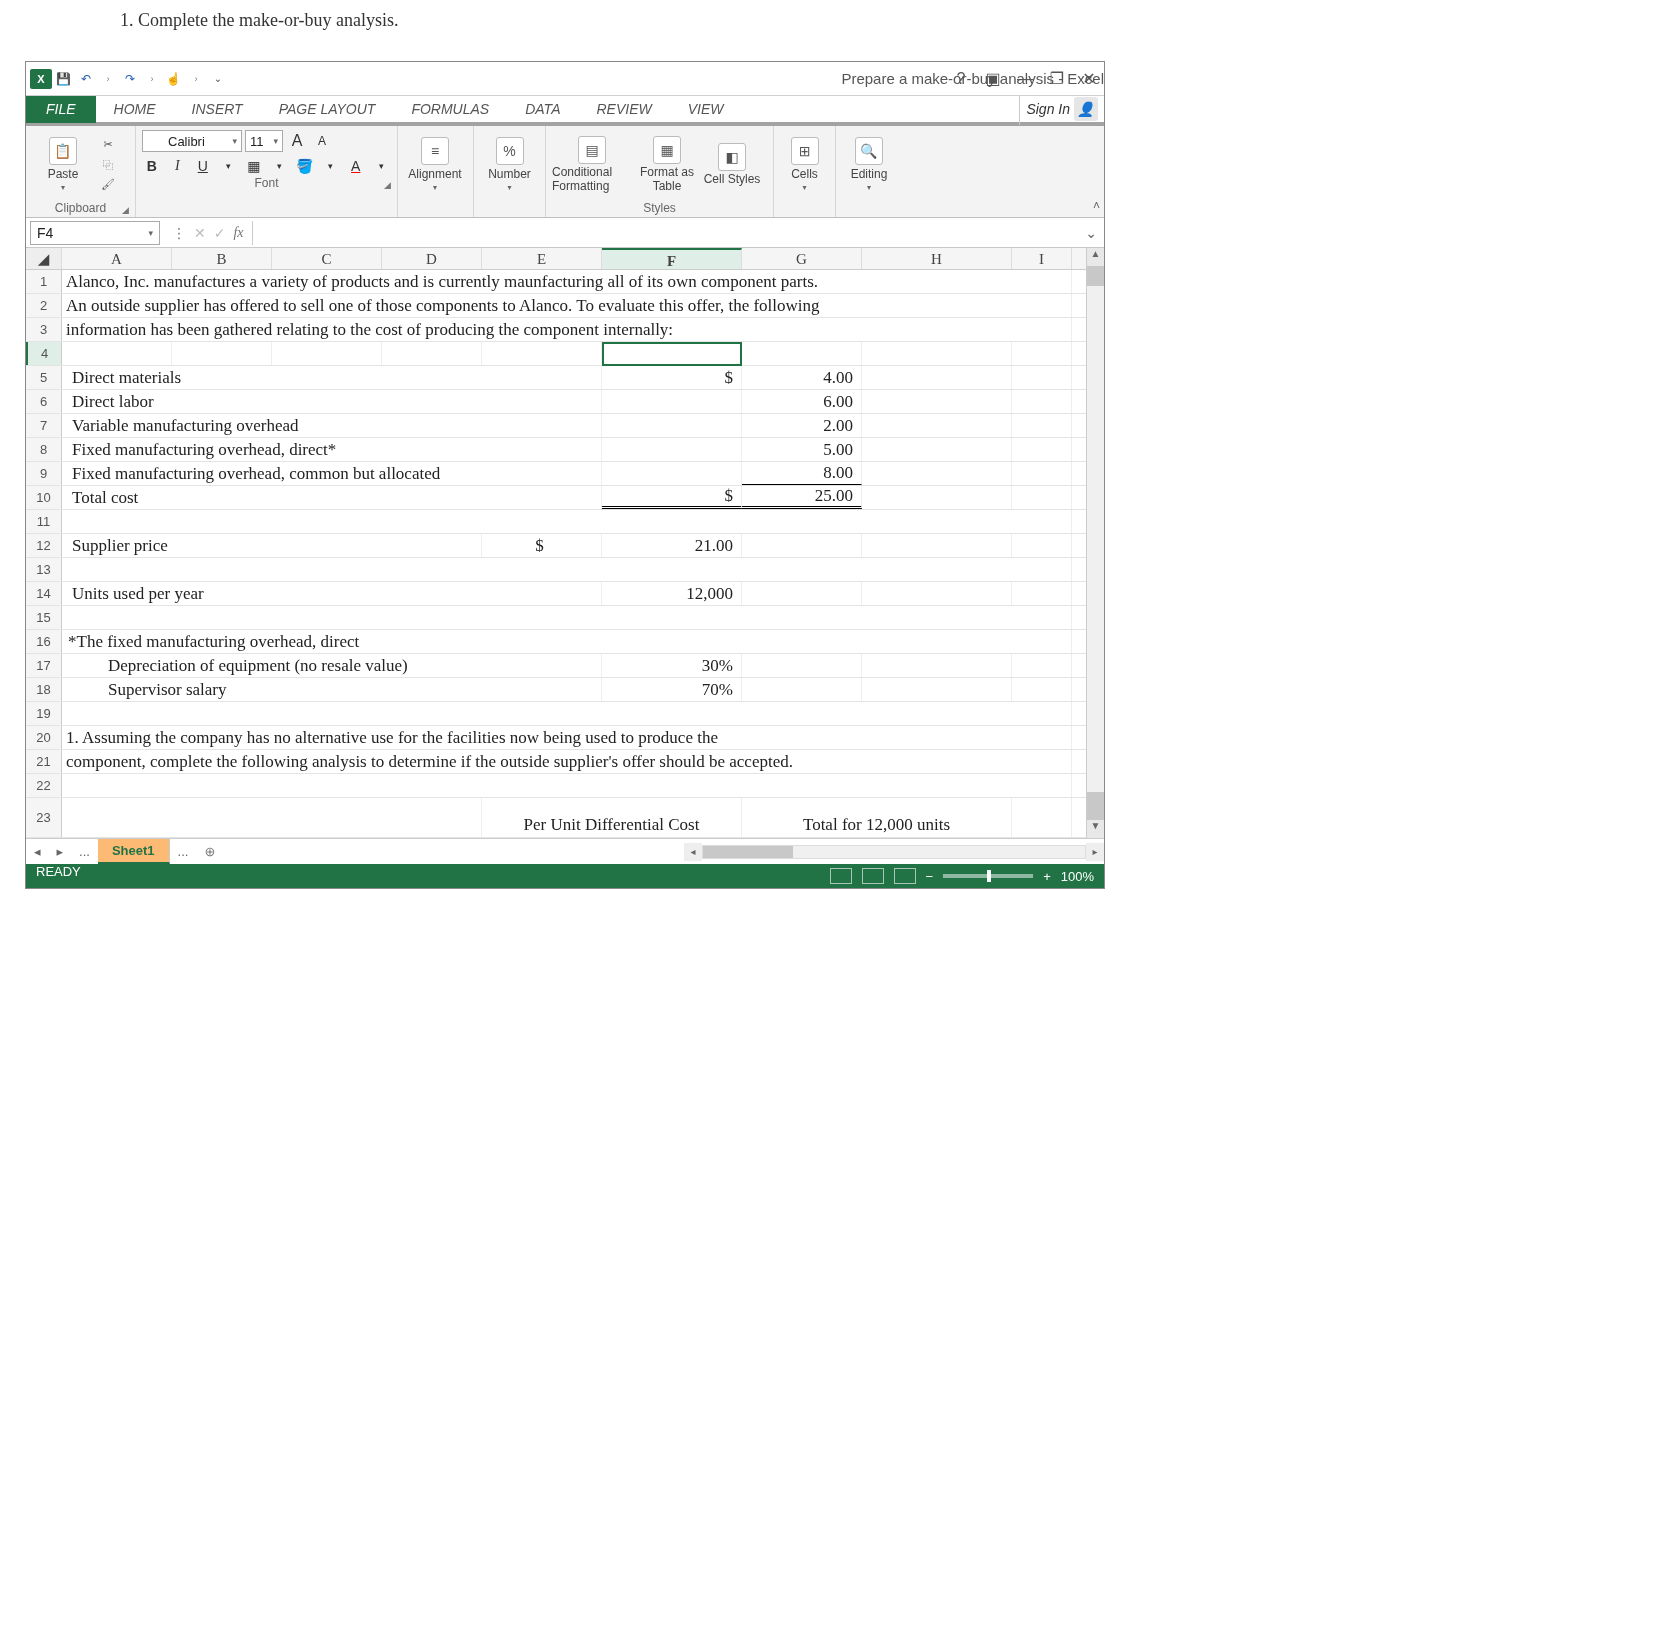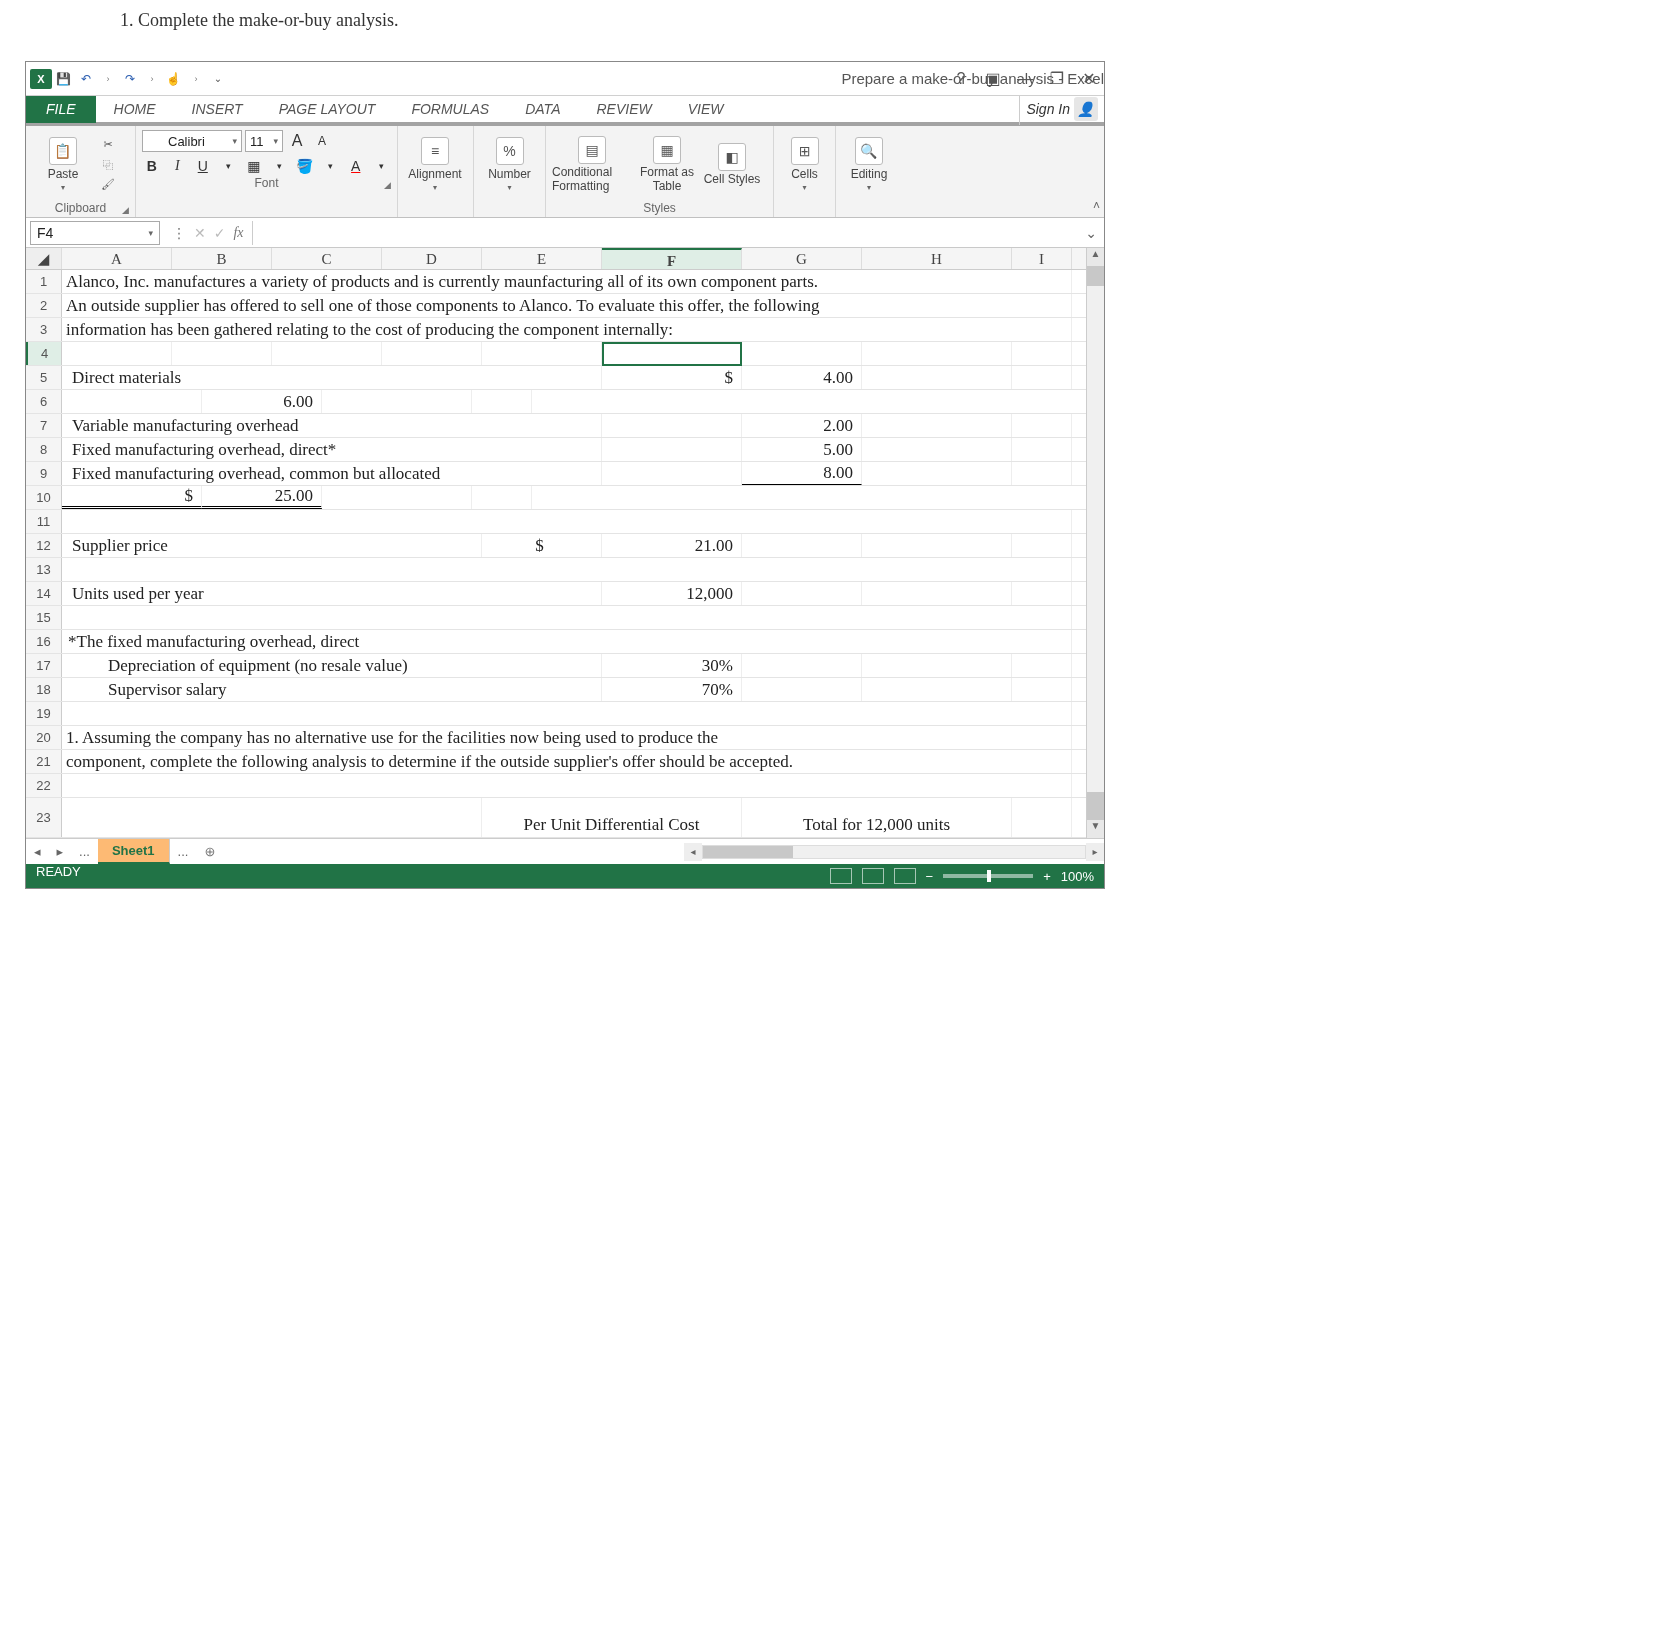--- a/index.html
+++ b/index.html
@@ -310,20 +310,21 @@
           <div class="rh">5</div>
         <div class="cell spanwide" style="width:540px;padding-left:10px">Direct materials</div>
         <div class="cell cF num">$</div>
         <div class="cell cG num">4.00</div>
         <div class="cell cH"></div>
           <div class="cell cI"></div>
         </div>
 
       <div class="row">
           <div class="rh">6</div>
+        <div class="cell spanwide" style="width:540px;padding-left:10px">Direct labor</div>
         <div class="cell cF"></div>
           <div class="cell cG num">6.00</div>
         <div class="cell cH"></div>
           <div class="cell cI"></div>
         </div>
 
       <div class="row">
           <div class="rh">7</div>
         <div class="cell spanwide" style="width:540px;padding-left:10px">Variable manufacturing overhead</div>
         <div class="cell cF"></div>
@@ -345,20 +346,21 @@
           <div class="rh">9</div>
         <div class="cell spanwide" style="width:540px;padding-left:10px">Fixed manufacturing overhead, common but allocated</div>
         <div class="cell cF"></div>
           <div class="cell cG num under-single">8.00</div>
         <div class="cell cH"></div>
           <div class="cell cI"></div>
         </div>
 
       <div class="row">
           <div class="rh">10</div>
+        <div class="cell spanwide" style="width:540px;padding-left:10px">Total cost</div>
         <div class="cell cF num under-double">$</div>
         <div class="cell cG num under-double">25.00</div>
         <div class="cell cH"></div>
           <div class="cell cI"></div>
         </div>
 
       <div class="row">
           <div class="rh">11</div>
           <div class="cell" style="width:1010px"></div>
         </div>

